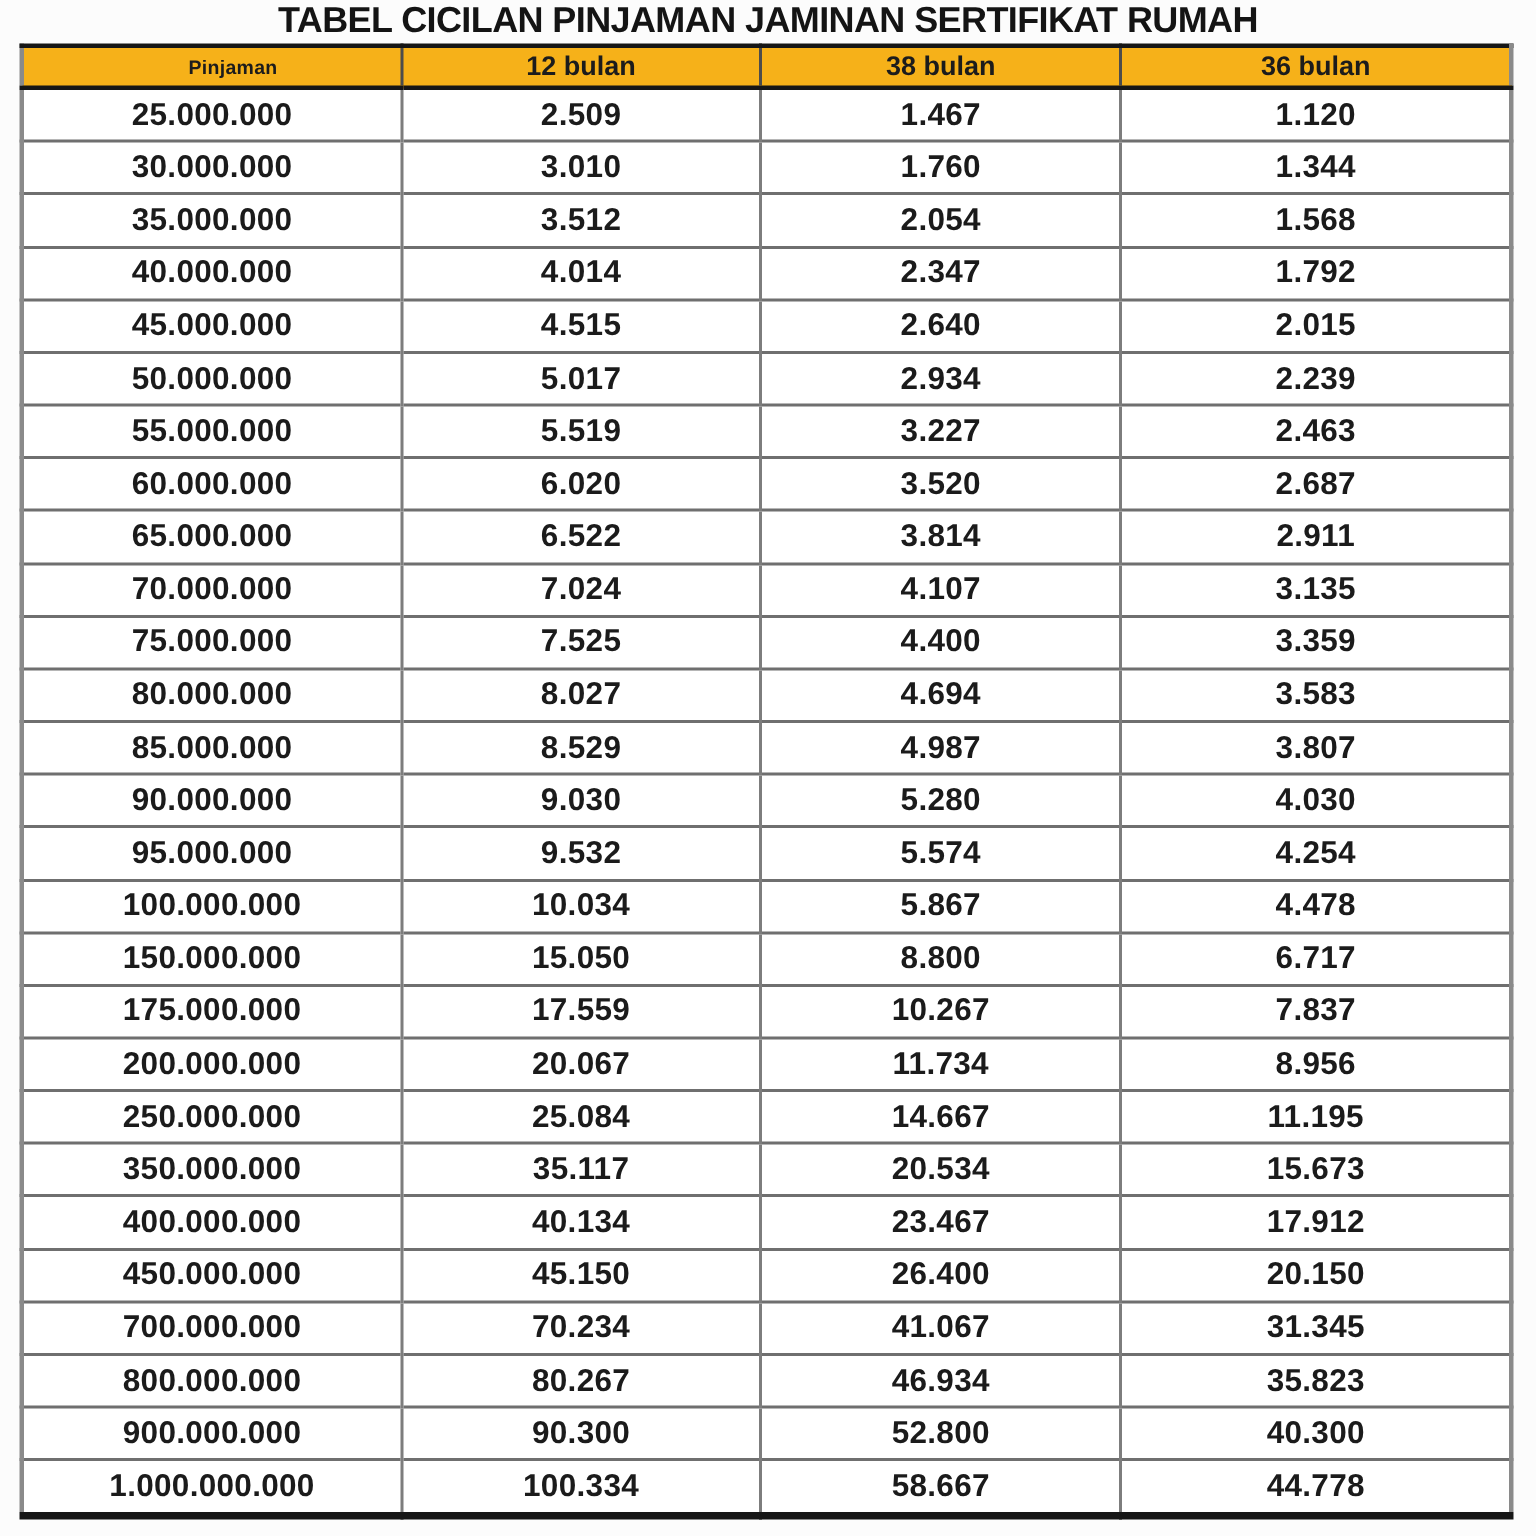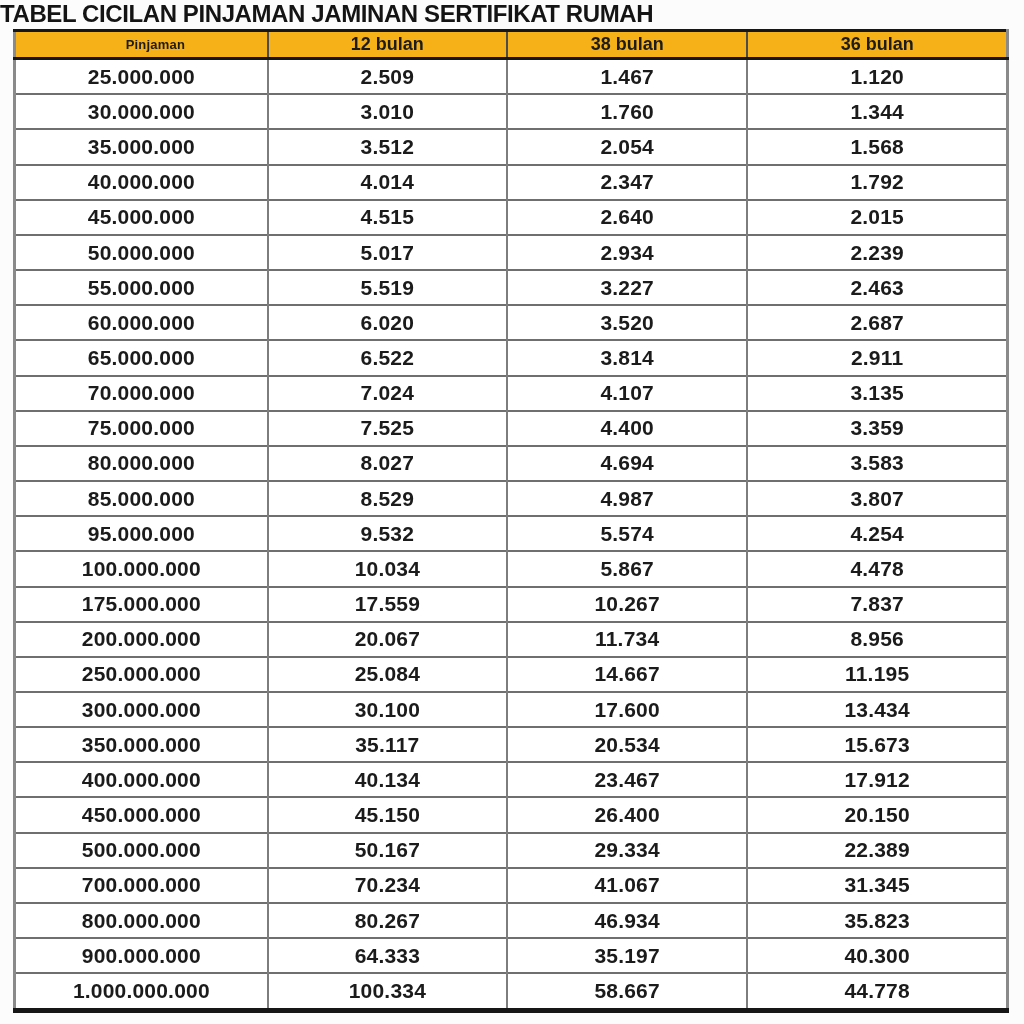--- a/index.html
+++ b/index.html
@@ -18,20 +18,21 @@
     background: #fcfcfc;
     font-family: "Liberation Sans", sans-serif;
     color: var(--text);
     overflow: hidden;
   }
   .page-title {
     position: absolute;
     top: 0px;
     left: 0;
     width: 1024px;
+    text-align: center;
     font-size: 24px;
     font-weight: 800;
     letter-spacing: -0.4px;
     color: #141414;
     white-space: nowrap;
   }
   table.loan-table {
     position: absolute;
     left: 13px;
     top: 29px;
@@ -171,95 +172,95 @@
         <td>4.694</td>
         <td>3.583</td>
       </tr>
       <tr>
         <td>85.000.000</td>
         <td>8.529</td>
         <td>4.987</td>
         <td>3.807</td>
       </tr>
       <tr>
+        <td>90.000.000</td>
+        <td>9.030</td>
+        <td>5.280</td>
+        <td>4.030</td>
+      </tr>
+      <tr>
         <td>95.000.000</td>
         <td>9.532</td>
         <td>5.574</td>
         <td>4.254</td>
       </tr>
       <tr>
         <td>100.000.000</td>
         <td>10.034</td>
         <td>5.867</td>
         <td>4.478</td>
       </tr>
       <tr>
+        <td>150.000.000</td>
+        <td>15.050</td>
+        <td>8.800</td>
+        <td>6.717</td>
+      </tr>
+      <tr>
         <td>175.000.000</td>
         <td>17.559</td>
         <td>10.267</td>
         <td>7.837</td>
       </tr>
       <tr>
         <td>200.000.000</td>
         <td>20.067</td>
         <td>11.734</td>
         <td>8.956</td>
       </tr>
       <tr>
         <td>250.000.000</td>
         <td>25.084</td>
         <td>14.667</td>
         <td>11.195</td>
       </tr>
       <tr>
-        <td>300.000.000</td>
-        <td>30.100</td>
-        <td>17.600</td>
-        <td>13.434</td>
-      </tr>
-      <tr>
         <td>350.000.000</td>
         <td>35.117</td>
         <td>20.534</td>
         <td>15.673</td>
       </tr>
       <tr>
         <td>400.000.000</td>
         <td>40.134</td>
         <td>23.467</td>
         <td>17.912</td>
       </tr>
       <tr>
         <td>450.000.000</td>
         <td>45.150</td>
         <td>26.400</td>
         <td>20.150</td>
       </tr>
       <tr>
-        <td>500.000.000</td>
-        <td>50.167</td>
-        <td>29.334</td>
-        <td>22.389</td>
-      </tr>
-      <tr>
         <td>700.000.000</td>
         <td>70.234</td>
         <td>41.067</td>
         <td>31.345</td>
       </tr>
       <tr>
         <td>800.000.000</td>
         <td>80.267</td>
         <td>46.934</td>
         <td>35.823</td>
       </tr>
       <tr>
         <td>900.000.000</td>
-        <td>64.333</td>
-        <td>35.197</td>
+        <td>90.300</td>
+        <td>52.800</td>
         <td>40.300</td>
       </tr>
       <tr>
         <td>1.000.000.000</td>
         <td>100.334</td>
         <td>58.667</td>
         <td>44.778</td>
       </tr>
     </tbody>
 </table>

